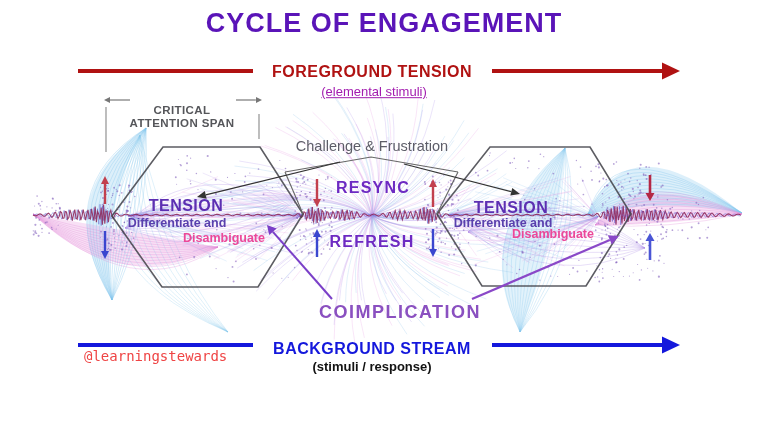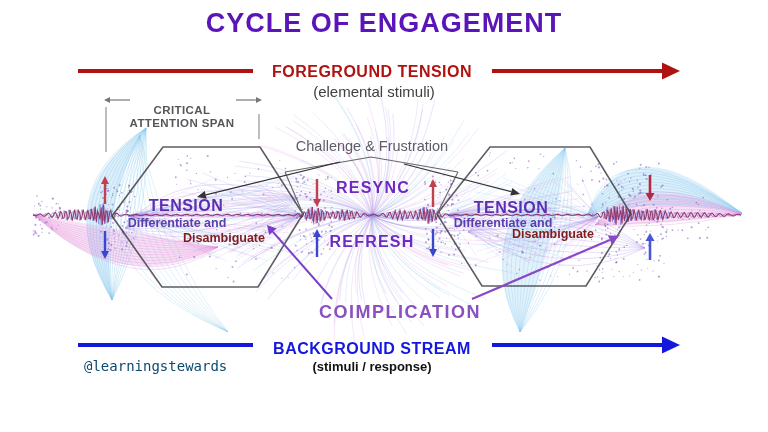--- a/index.html
+++ b/index.html
@@ -2,37 +2,37 @@
 <html><head>
 <meta charset="utf-8">
 <style>
   html,body{margin:0;padding:0;background:#fff;}
   .stage{position:relative;width:768px;height:392px;background:#ffffff;overflow:hidden;
          font-family:"Liberation Sans",sans-serif;}
   #art{position:absolute;left:0;top:0;}
   .lbl{position:absolute;white-space:nowrap;transform:translate(-50%,-50%);line-height:1.05;}
   .title{left:384px;top:23px;font-size:27px;font-weight:700;letter-spacing:1px;color:#5a14b8;}
   .fg-label{left:372px;top:72px;font-size:16px;font-weight:700;letter-spacing:.5px;color:#b01212;}
-  .fg-sub{left:374px;top:92px;font-size:15px;color:#404040;}
+  .fg-sub{left:374px;top:92px;font-size:13px;color:#a21caf;text-decoration:underline;}
   .cas{left:182px;top:117px;font-size:11.5px;font-weight:700;letter-spacing:.4px;color:#55565a;
        white-space:normal;width:118px;text-align:center;line-height:1.12;}
   .challenge{left:372px;top:147px;font-size:14.5px;color:#5d5d68;}
   .resync{left:373px;top:188px;font-size:16px;font-weight:700;letter-spacing:1.2px;color:#6d2ac2;}
   .refresh{left:372px;top:242px;font-size:16px;font-weight:700;letter-spacing:1.2px;color:#6d2ac2;}
   .coimpl{left:400px;top:303px;font-size:18px;font-weight:700;letter-spacing:1.5px;color:#8a50c0;margin-top:9px;}
   .tension{font-size:16px;font-weight:700;letter-spacing:.5px;color:#5c2fb2;}
   .t-left{left:186px;top:206px;} .t-right{left:511px;top:208px;}
   .diff{font-size:12.5px;font-weight:700;color:#5940ad;text-align:right;}
   .d-left{left:177px;top:224px;} .d-right{left:503px;top:224px;}
-  .disamb{font-size:12.5px;font-weight:700;color:#7f1d1d;}
+  .disamb{font-size:12.5px;font-weight:700;color:#ec4899;}
   .s-left{left:224px;top:239px;} .s-right{left:553px;top:235px;}
   .bg-label{left:372px;top:349px;font-size:16px;font-weight:700;letter-spacing:.5px;color:#1418dc;}
   .bg-sub{left:372px;top:367px;font-size:13px;font-weight:700;color:#121212;}
-  .handle{left:84px;top:366px;transform:translateY(-50%);font-size:14px;
-          font-family:"DejaVu Sans Mono",monospace;color:#0c4a6e;}
+  .handle{left:84px;top:356px;transform:translateY(-50%);font-size:14px;
+          font-family:"DejaVu Sans Mono",monospace;color:#ef4444;}
 </style>
 </head>
 <body>
 
 <div class="stage">
   <svg id="art" width="768" height="432" viewBox="0 0 768 432">
       <path d="M146,128 Q48,195 112,300 Q100,200 146,128 Z" fill="#bfe2f6" fill-opacity="0.55"></path>
       <path d="M33,214 Q120,298 218,247 Q110,228 33,214 Z" fill="#eba6e2" fill-opacity="0.35"></path>
       <path d="M588,214 Q628,120 742,213 Q660,198 588,214 Z" fill="#bfe2f6" fill-opacity="0.55"></path>
       <path d="M595,225 Q638,168 742,214 Q660,226 595,225 Z" fill="#eba6e2" fill-opacity="0.35"></path>

